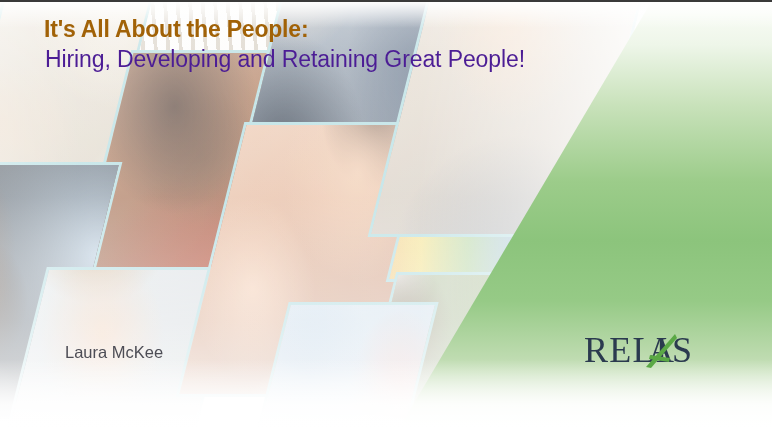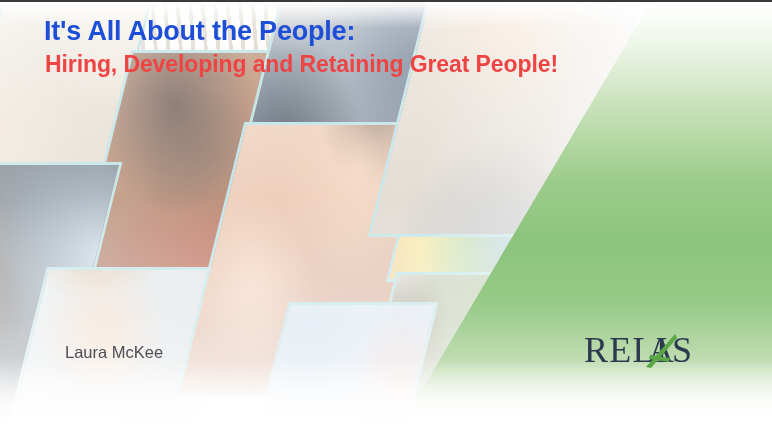--- a/index.html
+++ b/index.html
@@ -230,31 +230,31 @@
   }
 
   
   .title-wrap {
     position: absolute;
     left: 44px;
     top: 14px;
     z-index: 40;
   }
   .title-l1 {
-    font-size: 27px;
+    font-size: 23px;
     font-weight: bold;
-    color: #1d4ed8;
+    color: #a16207;
     letter-spacing: -0.2px;
     line-height: 1.18;
     white-space: nowrap;
   }
   .title-l2 {
     font-size: 23px;
-    font-weight: bold;
-    color: #ef4444;
+    font-weight: normal;
+    color: #4c1d95;
     letter-spacing: -0.1px;
     line-height: 1.25;
     margin-top: 2px;
     margin-left: 1px;
     white-space: nowrap;
   }
 
   
   .presenter {
     position: absolute;

